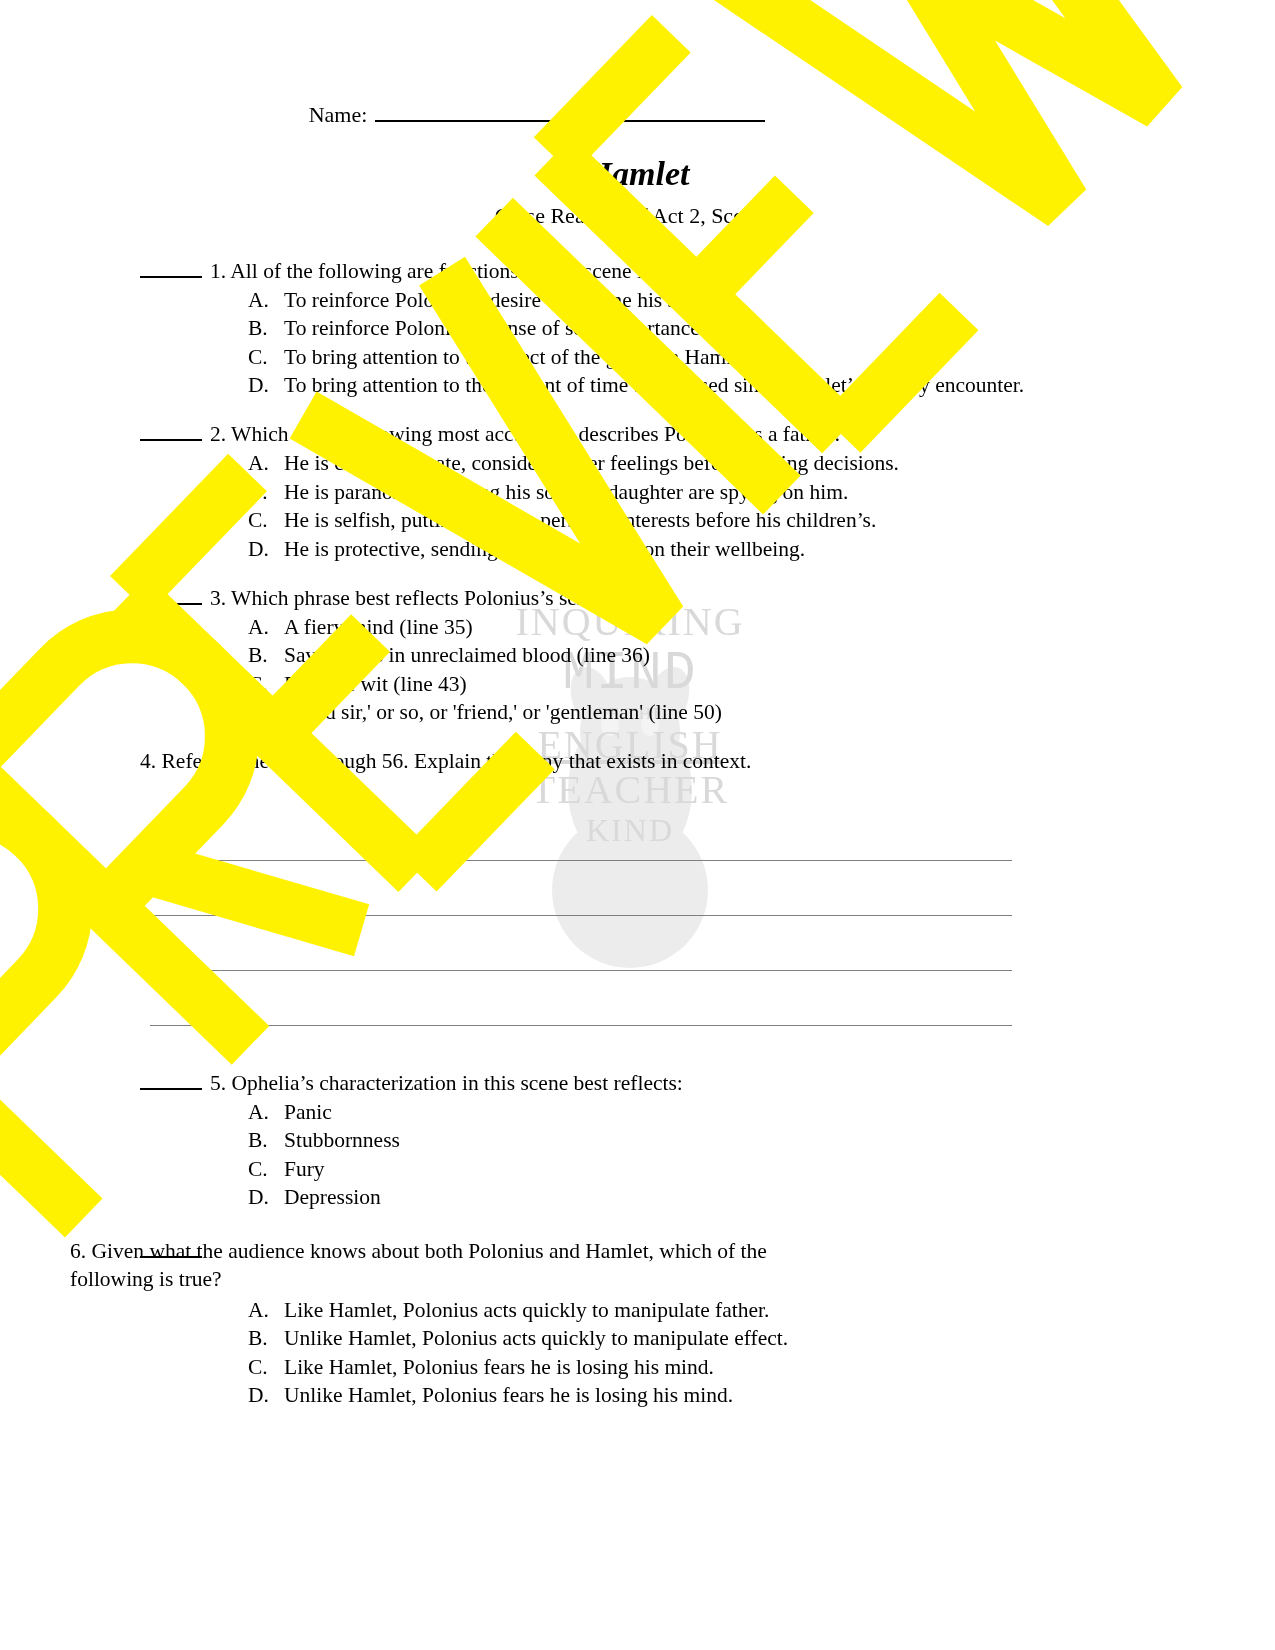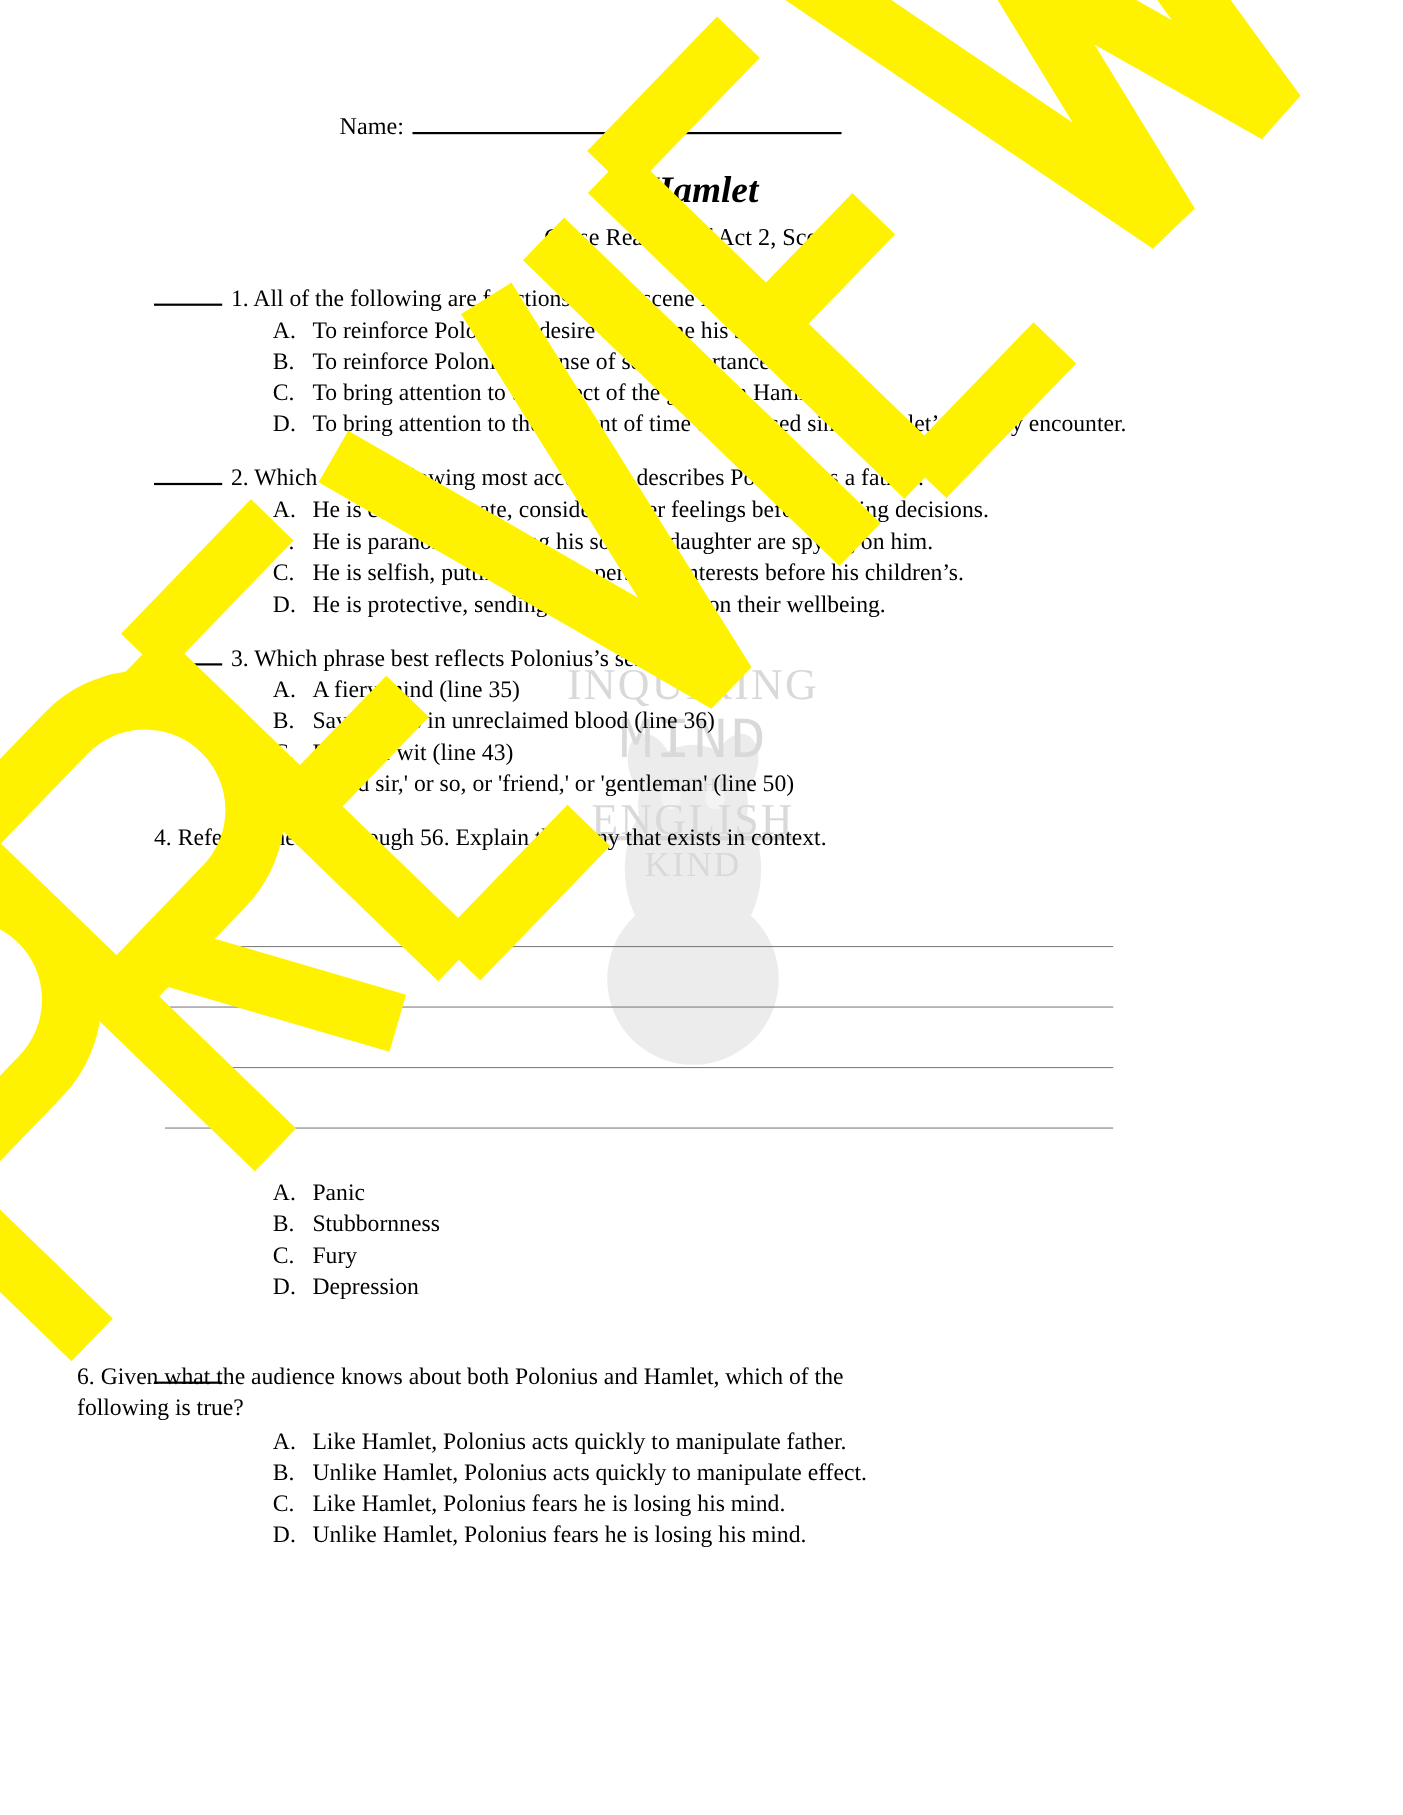--- a/index.html
+++ b/index.html
@@ -200,20 +200,21 @@
       <g fill="#e4e4e4">
         <ellipse cx="110" cy="85" rx="9" ry="11"></ellipse>
         <ellipse cx="150" cy="85" rx="9" ry="11"></ellipse>
       </g>
     </svg>
     <div class="wm-text">
       <div class="wm-l1">INQUIRING</div>
       <div class="wm-l2">MIND</div>
       <div class="wm-l3">OF THE</div>
       <div class="wm-l4">ENGLISH</div>
+      <div class="wm-l5">TEACHER</div>
       <div class="wm-l6">KIND</div>
     </div>
   </div>
 
   <div class="content">
 
     <div class="name-row">
       <span class="name-label">Name:</span>
       <span class="name-line"></span>
     </div>
@@ -305,20 +306,24 @@
     </div>
 
     <div class="answer-lines">
       <div class="rule"></div>
       <div class="rule"></div>
       <div class="rule"></div>
       <div class="rule"></div>
     </div>
 
     <div class="q-block" style="position:absolute; top:1070px; left:0; width:1275px;">
+      <div class="q-line">
+        <span class="blank-line"></span>
+        <span class="q-text">5. Ophelia’s characterization in this scene best reflects:</span>
+      </div>
       <ul class="choices">
         <li class="choice">
           <span class="choice-letter">A.</span>
           <span class="choice-text">Panic</span>
         </li>
         <li class="choice">
           <span class="choice-letter">B.</span>
           <span class="choice-text">Stubbornness</span>
         </li>
         <li class="choice">

